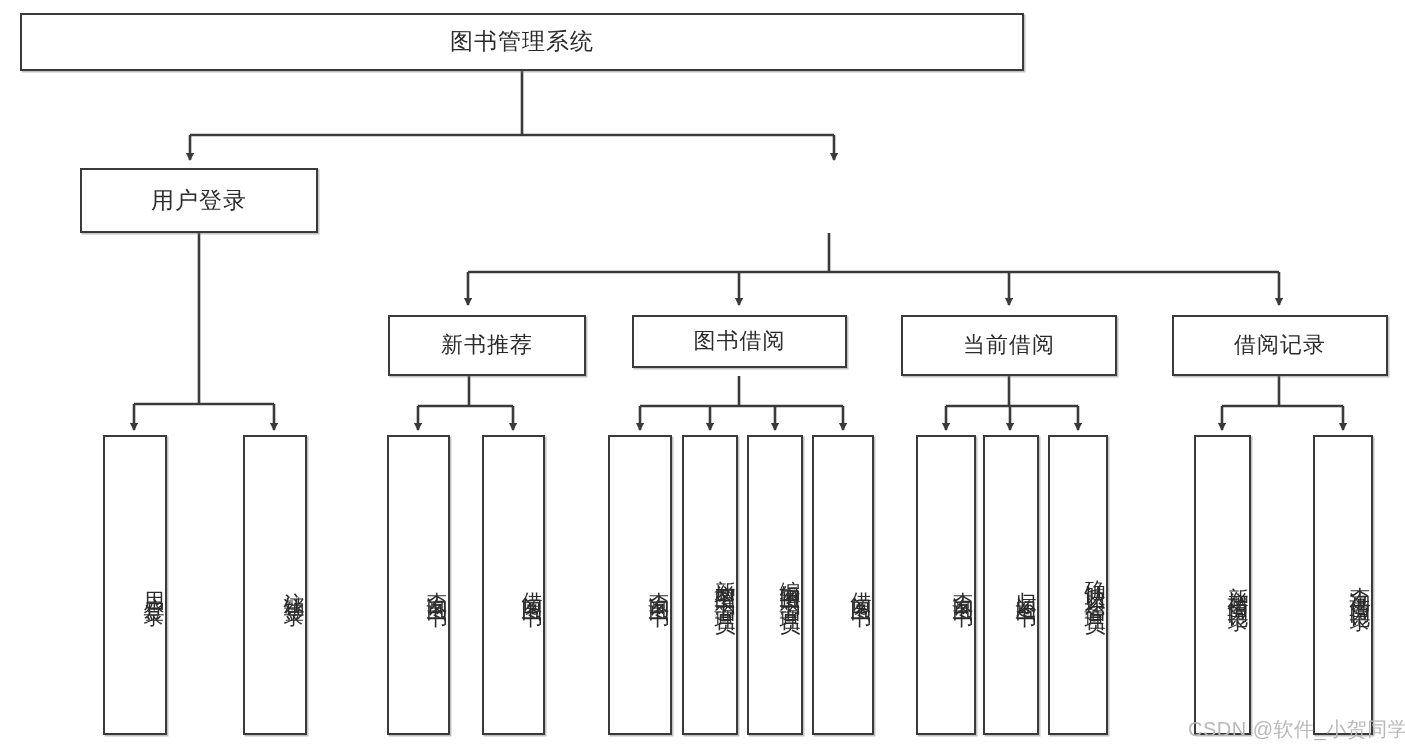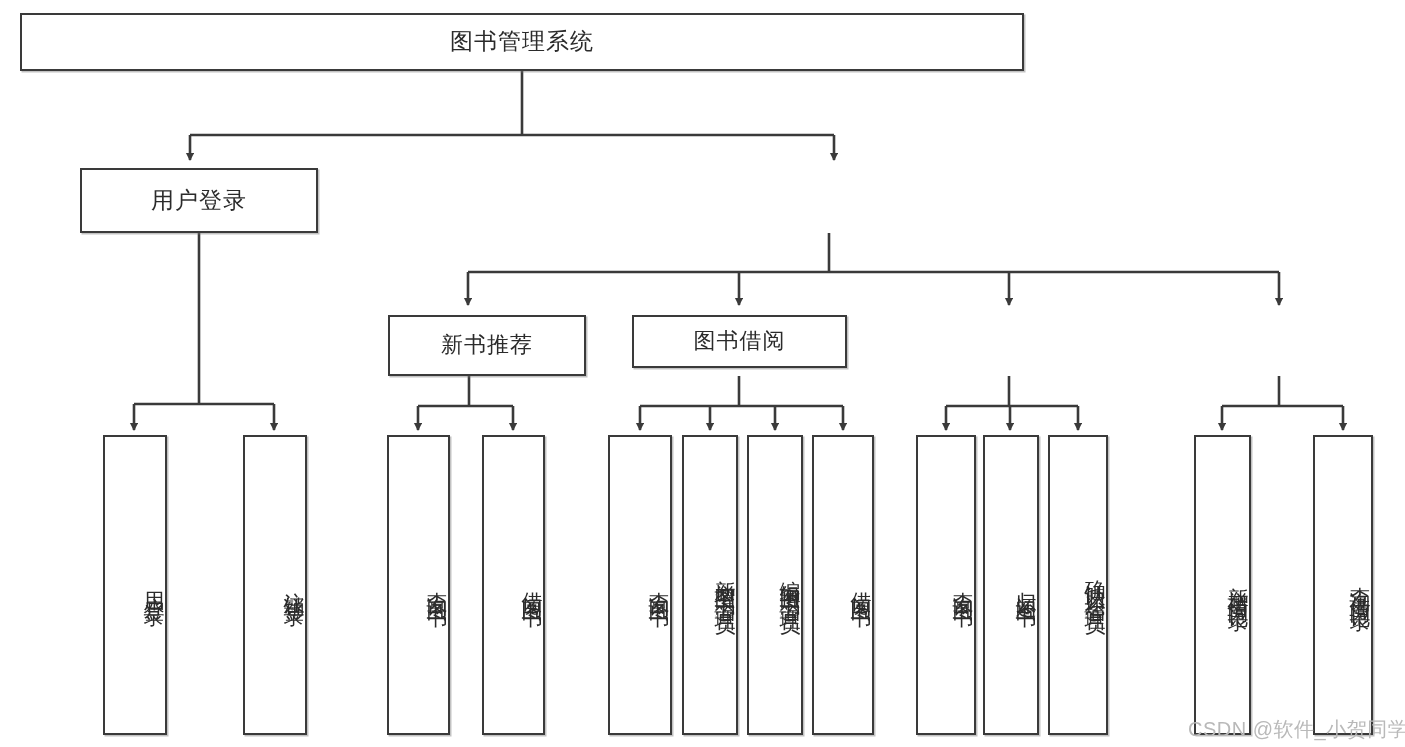--- a/index.html
+++ b/index.html
@@ -136,20 +136,26 @@
   <div class="node h" style="left:80px; top:168px; width:238px; height:65px;">
     <span>用户登录</span>
   </div>
 
   <div class="node h lvl3" style="left:362px; top:315px; width:198px; height:61px;margin-left:26px;">
     <span>新书推荐</span>
   </div>
   <div class="node h lvl3" style="left:632px; top:315px; width:215px; height:53px;">
     <span>图书借阅</span>
   </div>
+  <div class="node h lvl3" style="left:901px; top:315px; width:216px; height:61px;">
+    <span>当前借阅</span>
+  </div>
+  <div class="node h lvl3" style="left:1172px; top:315px; width:216px; height:61px;">
+    <span>借阅记录</span>
+  </div>
 
   <div class="node v" style="left:103px; top:435px; width:64px; height:300px;">
     <span class="vlabel">用户登录</span>
   </div>
   <div class="node v" style="left:243px; top:435px; width:64px; height:300px;">
     <span class="vlabel">注销登录</span>
   </div>
 
   <div class="node v" style="left:387px; top:435px; width:63px; height:300px;">
     <span class="vlabel">查询图书</span>

